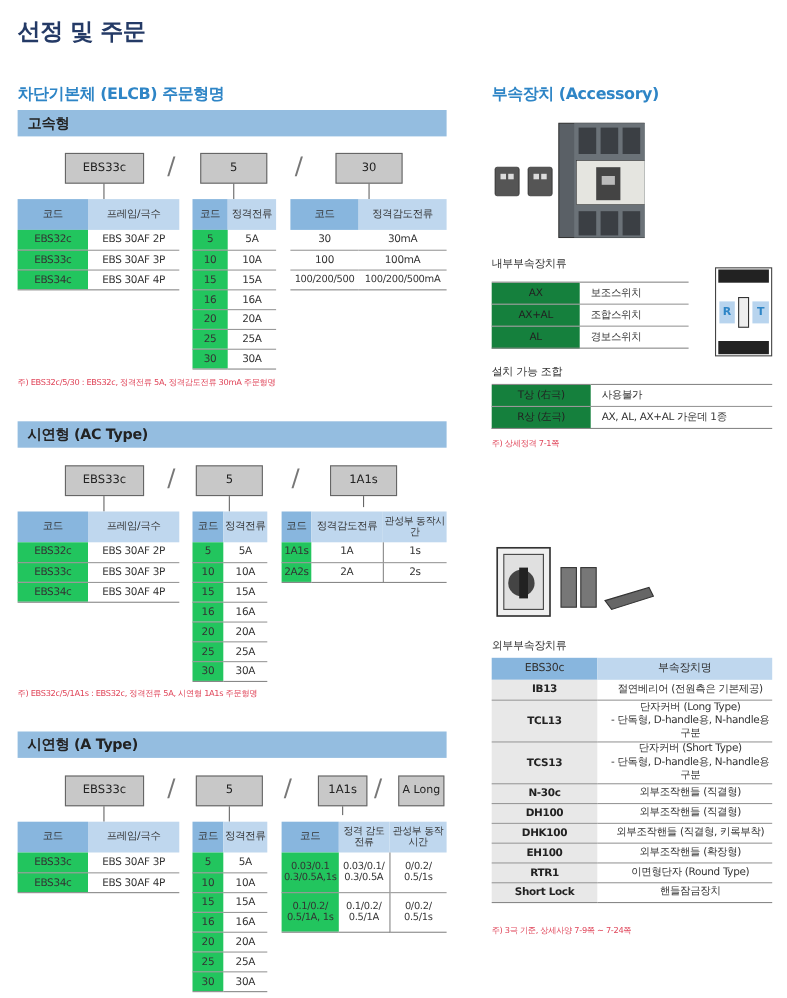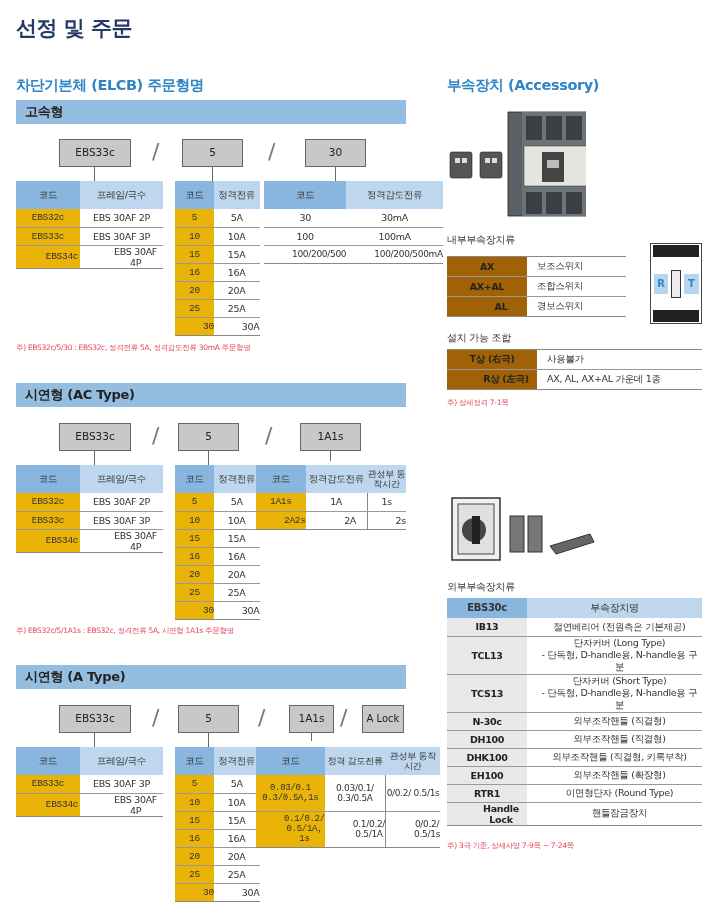--- a/index.html
+++ b/index.html
@@ -8,27 +8,27 @@
   .page-title { left: 16px; top: 14px; font-size: 21px; font-weight: bold; color: #243a66; letter-spacing: -0.5px; }
   .sec-title { font-size: 14.5px; font-weight: bold; color: #2e85c6; letter-spacing: -0.4px; }
   .band { left: 16px; width: 390px; height: 24px; background: #94bde0; font-size: 13px; font-weight: bold; color: #222; padding: 3px 0 0 9px; letter-spacing: -0.3px; }
   .codebox { height: 28px; background: #c8c8c8; border: 1.5px solid #666; font-size: 10.5px; color: #222; text-align: center; line-height: 25px; }
   .slash { font-size: 22px; color: #777; font-weight: normal; }
   .vline { width: 1px; background: #666; }
   table { border-collapse: collapse; font-size: 9.5px; letter-spacing: -0.3px; }
   th { background: #bfd7ee; font-weight: normal; color: #333; height: 28px; text-align: center; line-height: 1.15; }
   th.dk { background: #88b6de; }
   td { height: 18px; text-align: center; border-bottom: 1px solid #999; color: #333; }
-  td.g { background: #eab308; font-family: Liberation Mono, monospace; }
-  tr:last-child td { border-bottom: 1.5px solid #888; padding-left: 28px; }
+  td.g { background: #22c55e; }
+  tr:last-child td { border-bottom: 1.5px solid #888; }
   .note { font-size: 7.5px; color: #e0465a; letter-spacing: -0.3px; }
   .vsep { border-right: 1px solid #888; }
   .sub-label { font-size: 10px; color: #333; letter-spacing: -0.3px; }
   .acc td { height: 20px; font-size: 9.5px; }
-  .acc td.k { background: #a16207; font-weight: bold; color: #222; }
+  .acc td.k { background: #15803d; font-weight: normal; color: #222; }
   .acc td.v { text-align: left; padding-left: 10px; }
   .ext th { height: 20px; font-size: 10px; }
   .ext td { font-size: 9.5px; }
   .ext td.k { background: #e8e8e8; font-weight: bold; color: #222; }
   .ext td.v { text-align: center; padding-left: 10px; line-height: 1.3; }
 </style>
 </head>
 <body>
 
 <div class="abs page-title">선정 및 주문</div>
@@ -216,21 +216,21 @@
 
 <div class="abs note" style="left:16px;top:626px;">주) EBS32c/5/1A1s : EBS32c, 정격전류 5A, 시연형 1A1s 주문형명</div>
 
 <div class="abs band" style="top:665px;">시연형 (A Type)</div>
 <div class="abs codebox" style="left:59px;top:705px;width:72px;">EBS33c</div>
 <div class="abs slash" style="left:152px;top:705px;">/</div>
 <div class="abs codebox" style="left:178px;top:705px;width:61px;">5</div>
 <div class="abs slash" style="left:258px;top:705px;">/</div>
 <div class="abs codebox" style="left:289px;top:705px;width:45px;">1A1s</div>
 <div class="abs slash" style="left:340px;top:705px;">/</div>
-<div class="abs codebox" style="left:362px;top:705px;width:42px;font-size:10px;">A Lock</div>
+<div class="abs codebox" style="left:362px;top:705px;width:42px;font-size:10px;">A Long</div>
 <div class="abs vline" style="left:94px;top:733px;height:14px;"></div>
 <div class="abs vline" style="left:208px;top:733px;height:14px;"></div>
 <div class="abs vline" style="left:311px;top:733px;height:8px;"></div>
 
 <table class="abs" style="left:16px;top:747px;width:147px;">
   <tbody>
       <tr>
         <th class="dk" style="width:64px">코드</th>
         <th>프레임/극수</th>
       </tr>
@@ -378,21 +378,21 @@
   <rect x="22" y="24" width="8" height="28" fill="#222"></rect>
   <rect x="60" y="24" width="14" height="36" fill="#777" stroke="#333"></rect>
   <rect x="78" y="24" width="14" height="36" fill="#777" stroke="#333"></rect>
   <path d="M100 54 L140 42 L144 50 L106 62 Z" fill="#666" stroke="#333"></path>
 </svg>
 
 <div class="abs sub-label" style="left:447px;top:580px;">외부부속장치류</div>
 <table class="abs ext" style="left:447px;top:598px;width:255px;">
   <tbody>
       <tr>
-        <th class="dk" style="width:80px;font-weight:bold">EBS30c</th>
+        <th class="dk" style="width:96px;font-weight:normal">EBS30c</th>
         <th>부속장치명</th>
       </tr>
   <tr>
         <td class="k">IB13</td>
         <td class="v"><span>절연베리어 (전원측은 기본제공)</span></td>
       </tr>
   <tr>
         <td class="k" style="height:36px">TCL13</td>
         <td class="v">
           <div>단자커버 (Long Type)</div>
@@ -420,18 +420,18 @@
       </tr>
   <tr>
         <td class="k">EH100</td>
         <td class="v">외부조작핸들 (확장형)</td>
       </tr>
   <tr>
         <td class="k">RTR1</td>
         <td class="v">이면형단자 (Round Type)</td>
       </tr>
   <tr>
-        <td class="k">Handle Lock</td>
+        <td class="k">Short Lock</td>
         <td class="v">핸들잠금장치</td>
       </tr>
 </tbody>
   </table>
 <div class="abs note" style="left:447px;top:841px;">주) 3극 기준, 상세사양 7-9쪽 ~ 7-24쪽</div>
 
 </body></html>

